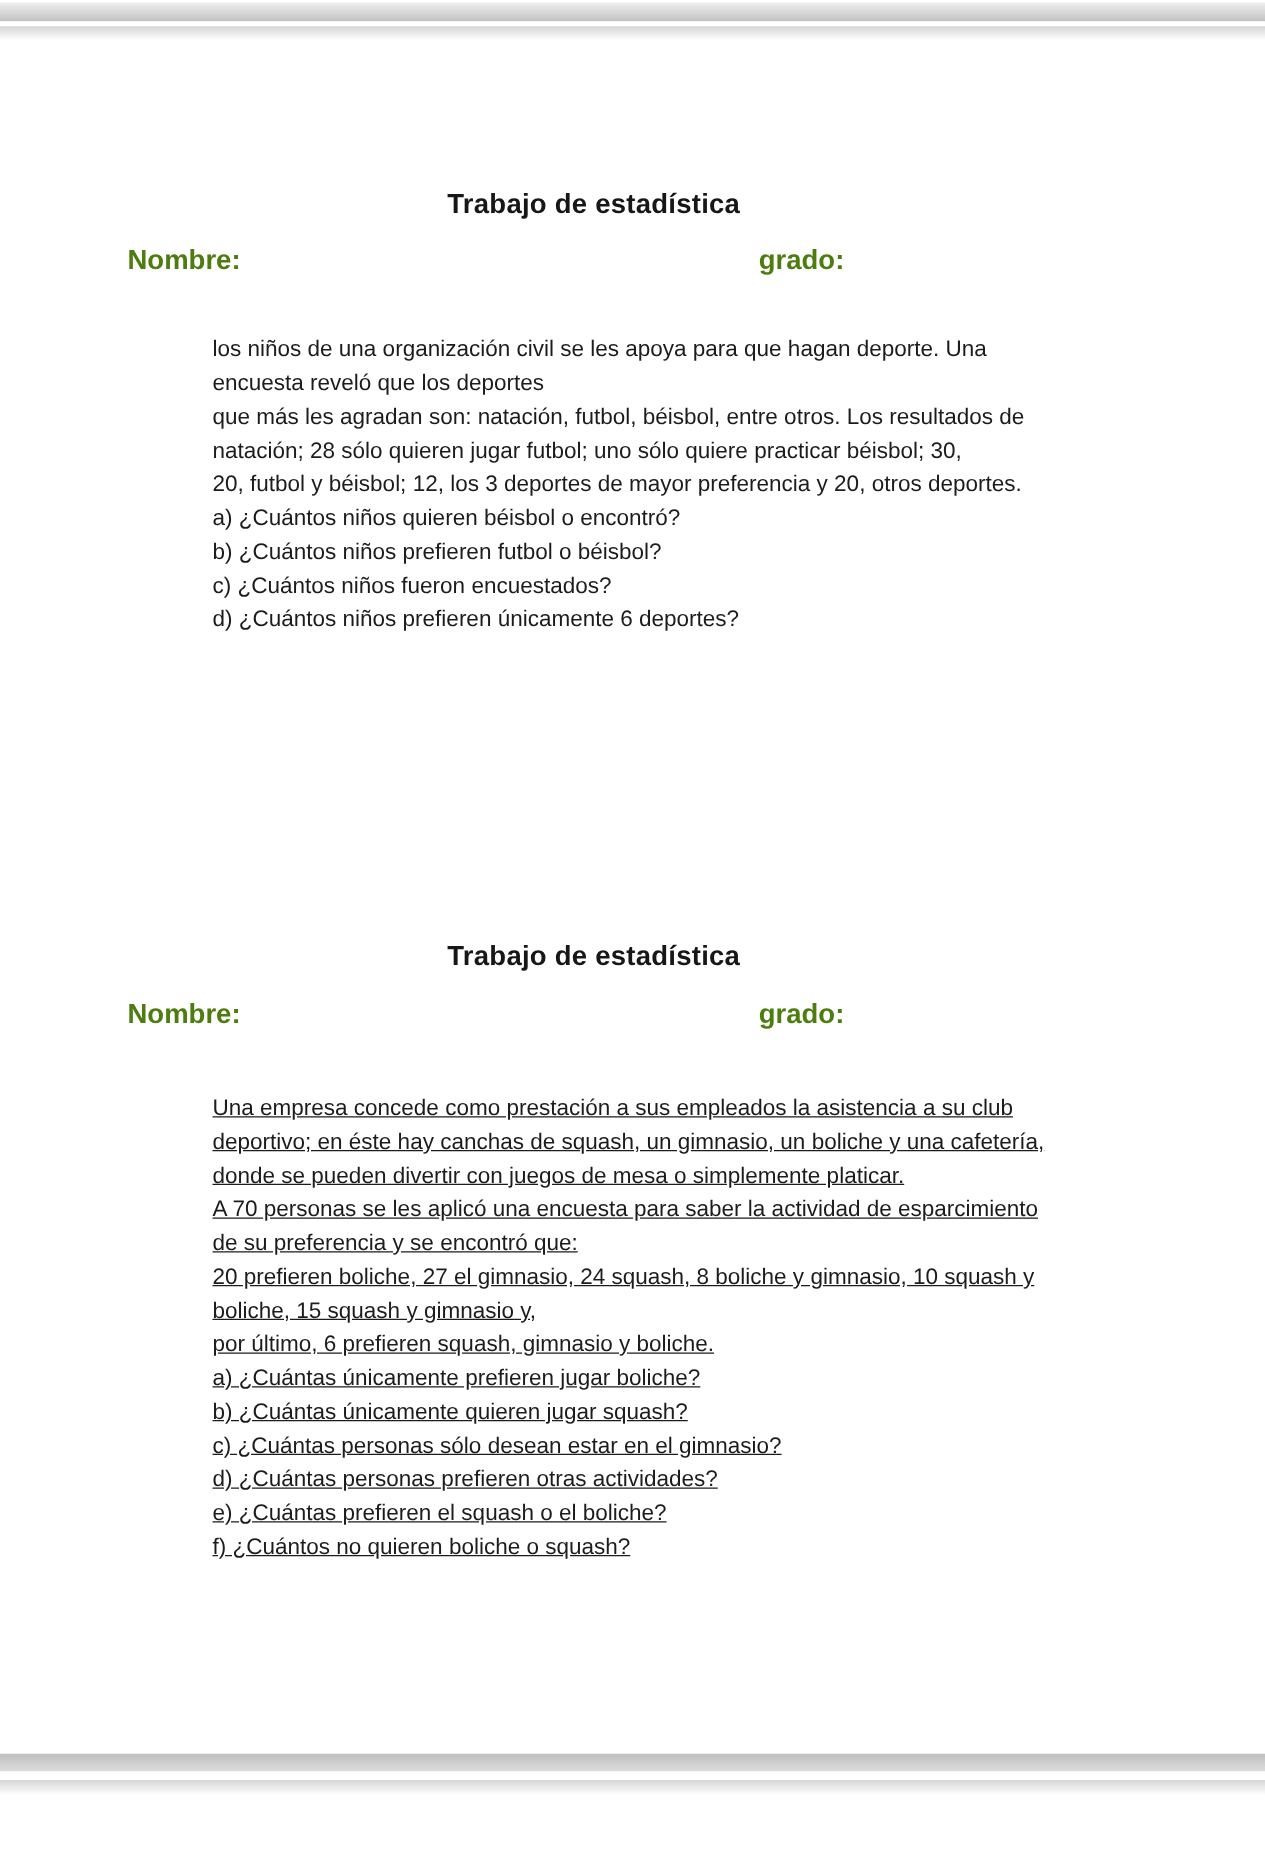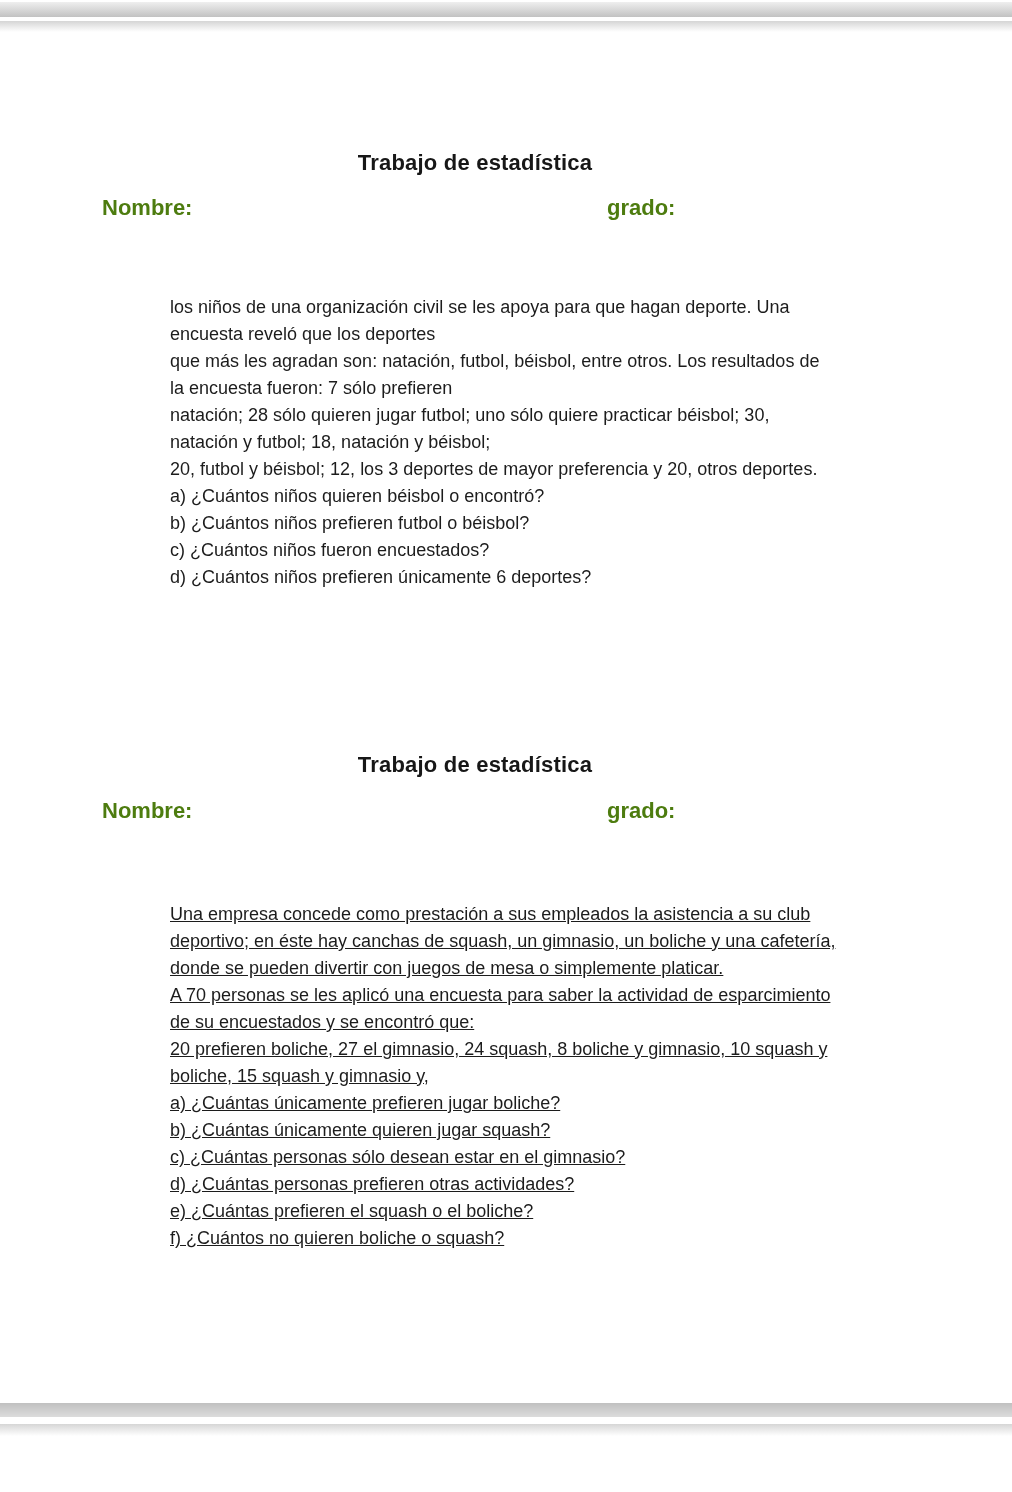--- a/index.html
+++ b/index.html
@@ -50,21 +50,20 @@
   .n2, .g2 { top: 798px; }
 
   .para {
     position: absolute;
     left: 170px;
     width: 720px;
     font-size: 18px;
     line-height: 27px;
     white-space: nowrap;
     color: #1c1c1c;
-    margin-top: 28px;
   }
   .p1 { top: 266px; }
   .p2 { top: 873px; text-decoration: underline; }
   .text-line { height: 27px; }
 </style>
 </head>
 <body>
 
 <div class="canvas">
 
@@ -74,45 +73,44 @@
   <div>
     <div class="title-wrap t1">
       <span class="title-text">Trabajo de estadística</span>
     </div>
     <div class="name-label n1">Nombre:</div>
     <div class="grade-label g1">grado:</div>
     <div class="para p1">
         <div class="text-line">los niños de una organización civil se les apoya para que hagan deporte. Una</div>
         <div class="text-line">encuesta reveló que los deportes</div>
         <div class="text-line">que más les agradan son: natación, futbol, béisbol, entre otros. Los resultados de</div>
-        <div class="text-line">la encuesta fueron: 7 sólo prefieren</div>
         <div class="text-line">natación; 28 sólo quieren jugar futbol; uno sólo quiere practicar béisbol; 30,</div>
-        <div class="text-line">natación y futbol; 18, natación y béisbol;</div>
         <div class="text-line">20, futbol y béisbol; 12, los 3 deportes de mayor preferencia y 20, otros deportes.</div>
         <div class="text-line">a) ¿Cuántos niños quieren béisbol o encontró?</div>
         <div class="text-line">b) ¿Cuántos niños prefieren futbol o béisbol?</div>
         <div class="text-line">c) ¿Cuántos niños fueron encuestados?</div>
         <div class="text-line">d) ¿Cuántos niños prefieren únicamente 6 deportes?</div>
       </div>
   </div>
 
   <div>
     <div class="title-wrap t2">
       <span class="title-text">Trabajo de estadística</span>
     </div>
     <div class="name-label n2">Nombre:</div>
     <div class="grade-label g2">grado:</div>
     <div class="para p2">
         <div class="text-line">Una empresa concede como prestación a sus empleados la asistencia a su club</div>
         <div class="text-line">deportivo; en éste hay canchas de squash, un gimnasio, un boliche y una cafetería,</div>
         <div class="text-line">donde se pueden divertir con juegos de mesa o simplemente platicar.</div>
         <div class="text-line">A 70 personas se les aplicó una encuesta para saber la actividad de esparcimiento</div>
-        <div class="text-line">de su encuestados y se encontró que:</div>
+        <div class="text-line">de su preferencia y se encontró que:</div>
         <div class="text-line">20 prefieren boliche, 27 el gimnasio, 24 squash, 8 boliche y gimnasio, 10 squash y</div>
         <div class="text-line">boliche, 15 squash y gimnasio y,</div>
+        <div class="text-line">por último, 6 prefieren squash, gimnasio y boliche.</div>
         <div class="text-line">a) ¿Cuántas únicamente prefieren jugar boliche?</div>
         <div class="text-line">b) ¿Cuántas únicamente quieren jugar squash?</div>
         <div class="text-line">c) ¿Cuántas personas sólo desean estar en el gimnasio?</div>
         <div class="text-line">d) ¿Cuántas personas prefieren otras actividades?</div>
         <div class="text-line">e) ¿Cuántas prefieren el squash o el boliche?</div>
         <div class="text-line">f) ¿Cuántos no quieren boliche o squash?</div>
       </div>
   </div>
 
   <div class="sep sep-bottom-1"></div>

